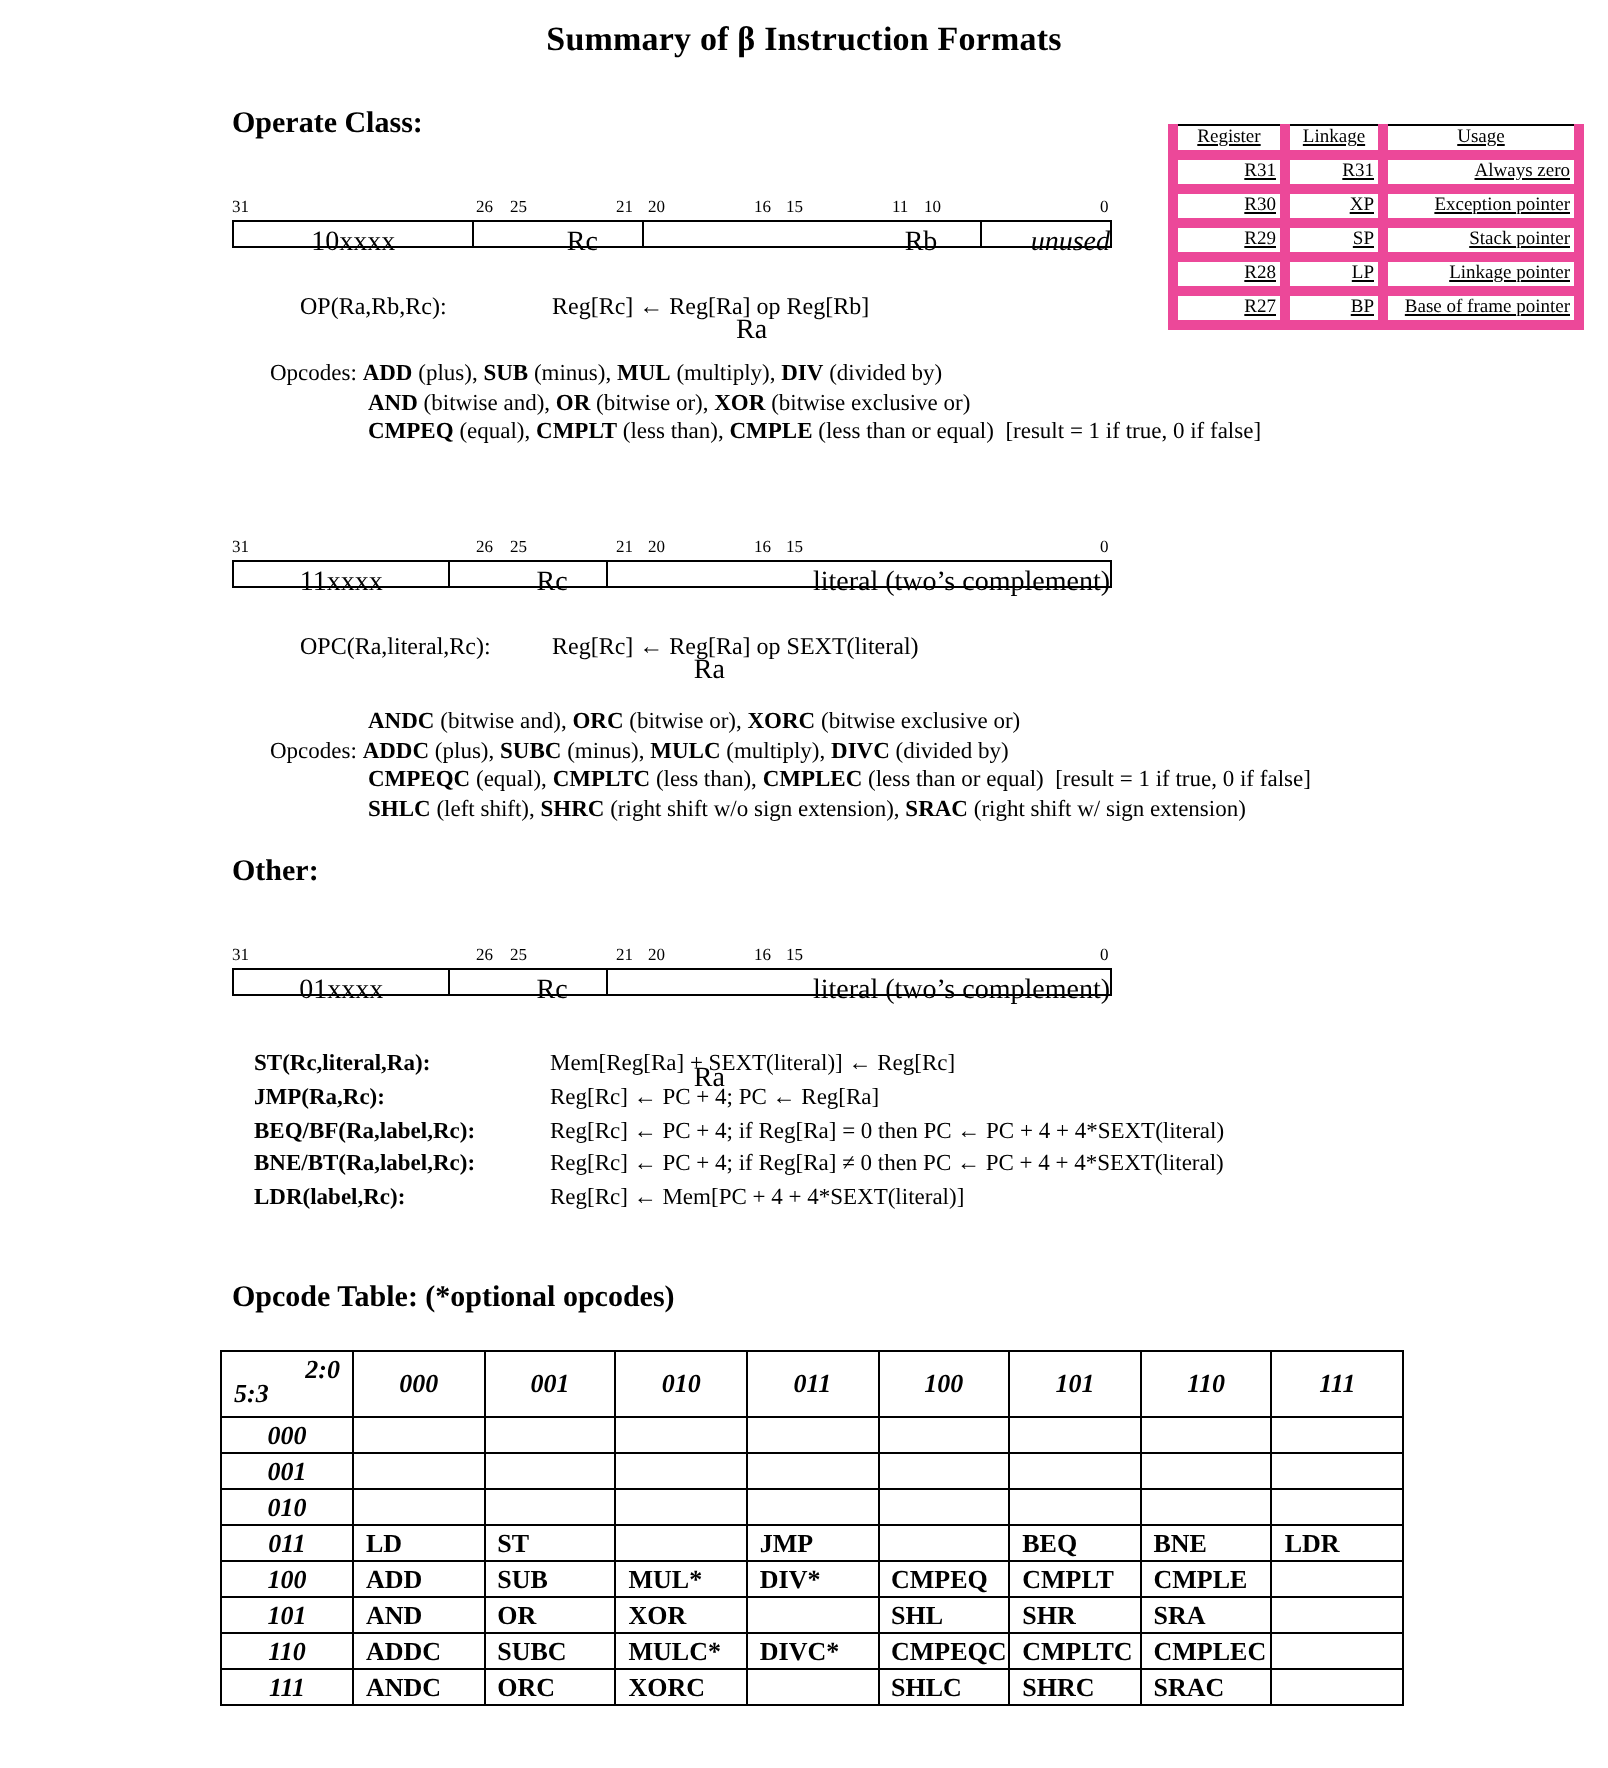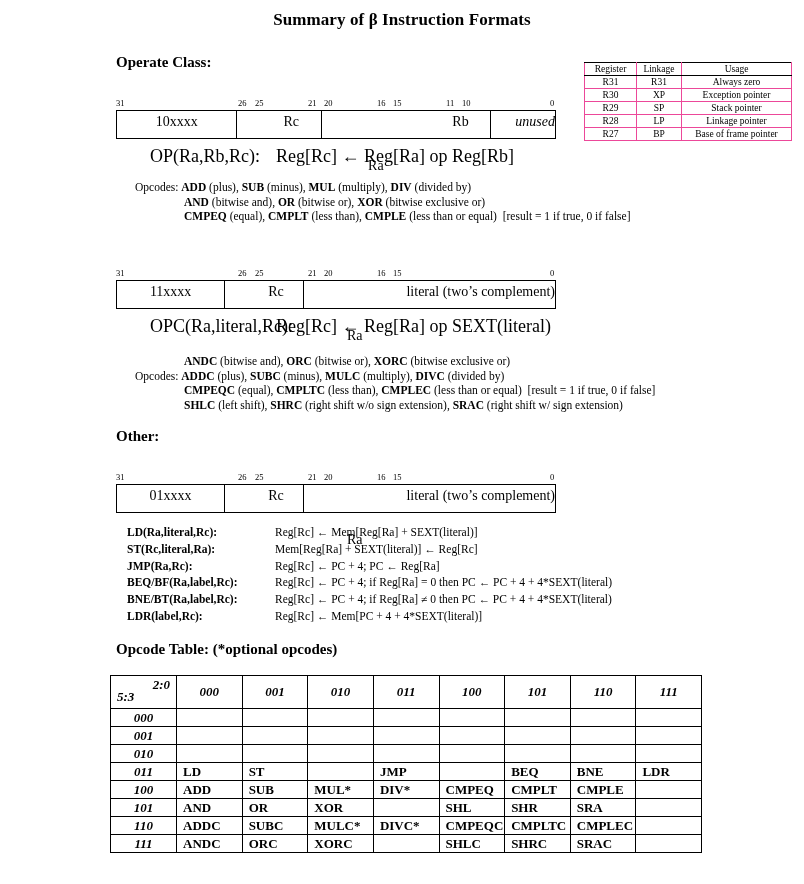--- a/index.html
+++ b/index.html
@@ -34,63 +34,64 @@
     font-weight: bold;
   }
 
   
   .reg-table {
     position: absolute;
     top: 62px; left: 584px;
     width: 208px;
     border-collapse: collapse;
     font-size: 9.5px;
+    text-decoration: underline;
   }
   .reg-table th, .reg-table td {
-    border: 1px solid #ec4899;
+    border: 5px solid #ec4899;
     padding: 0px 2px;
     line-height: 12px;
     height: 12px;
-    text-align: center;
+    text-align: right;
     font-weight: normal;
   }
   .reg-table thead th { text-align: center; }
   .reg-table thead tr th { border-top: 1.4px solid #000; border-bottom: 1.4px solid #000;}
   .reg-table .c-reg { width: 47px; }
   .reg-table .c-sym { width: 40px; }
 
   
   .fmt { position: absolute; left: 116px; width: 440px; }
   .bitnums { position: relative; height: 12px; font-size: 8.5px; }
   .bitnums span { position: absolute; top: 0; }
   .fields {
     display: flex;
     border: 1.4px solid #000;
-    height: 29px;
+    height: 14px;
     box-sizing: border-box;
     gap: 24px;
   }
   .fields > div {
     border-right: 1.4px solid #000;
     box-sizing: border-box;
     text-align: center;
     font-size: 14px;
     line-height: 21px;
     white-space: nowrap;
   }
   .fields > div:last-child { border-right: none; }
   .f-op   { width: 137px; }
   .f-rc   { width: 69px; }
   .f-ra   { width: 69px; margin-top: 44px; }
   .f-rb   { width: 69px; }
   .f-un   { flex: 1; font-style: italic; }
   .f-lit  { flex: 1; }
 
   
-  .sem-line { position: absolute; font-size: 18px; white-space: nowrap; }
+  .sem-line { position: absolute; font-size: 12px; white-space: nowrap; }
   .sem-line .lhs { display: inline-block; }
   .sem-line .rhs { display: inline-block; }
 
   
   .opcodes {
     position: absolute;
     font-size: 11.5px;
     line-height: 14.6px;
     white-space: nowrap;
   }
@@ -277,21 +278,20 @@
     </div>
     <div class="fields">
       <div class="f-op">01xxxx</div>
       <div class="f-rc">Rc</div>
       <div class="f-ra">Ra</div>
       <div class="f-lit">literal (two’s complement)</div>
     </div>
   </div>
 
   <div class="instr-list" style="top:524px; left:127px;">
-    <span class="irow"><span class="iname"><b>LD(Ra,literal,Rc):</b></span><span class="isem">Reg[Rc] ← Mem[Reg[Ra] + SEXT(literal)]</span></span>
     <span class="irow"><span class="iname"><b>ST(Rc,literal,Ra):</b></span><span class="isem">Mem[Reg[Ra] + SEXT(literal)] ← Reg[Rc]</span></span>
     <span class="irow"><span class="iname"><b>JMP(Ra,Rc):</b></span><span class="isem">Reg[Rc] ← PC + 4; PC ← Reg[Ra]</span></span>
     <span class="irow"><span class="iname"><b>BEQ/BF(Ra,label,Rc):</b></span><span class="isem">Reg[Rc] ← PC + 4; if Reg[Ra] = 0 then PC ← PC + 4 + 4*SEXT(literal)</span></span>
     <span class="irow"><span class="iname"><b>BNE/BT(Ra,label,Rc):</b></span><span class="isem">Reg[Rc] ← PC + 4; if Reg[Ra] ≠ 0 then PC ← PC + 4 + 4*SEXT(literal)</span></span>
     <span class="irow"><span class="iname"><b>LDR(label,Rc):</b></span><span class="isem">Reg[Rc] ← Mem[PC + 4 + 4*SEXT(literal)]</span></span>
   </div>
 
   <div class="section-heading" style="top:641px; left:116px;">Opcode Table: (*optional opcodes)</div>
 
   <table class="op-table">

